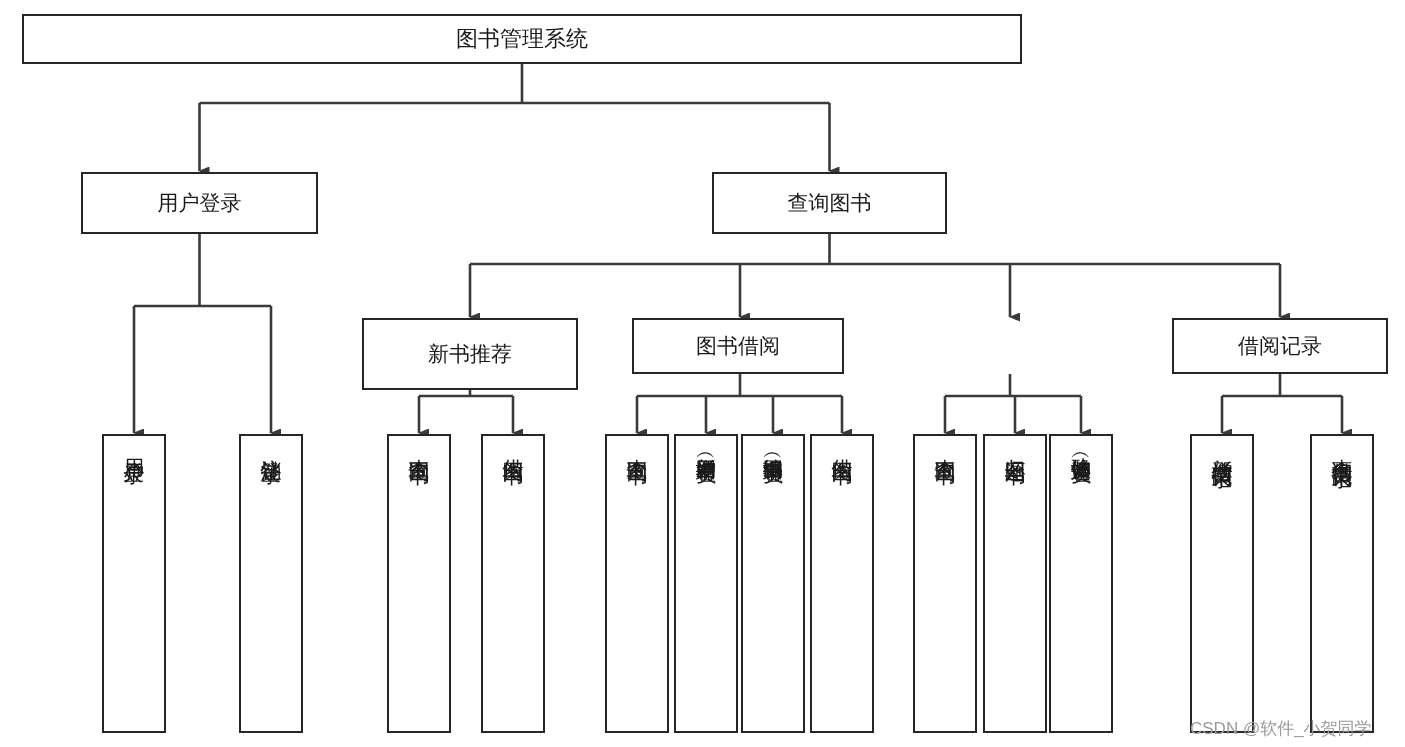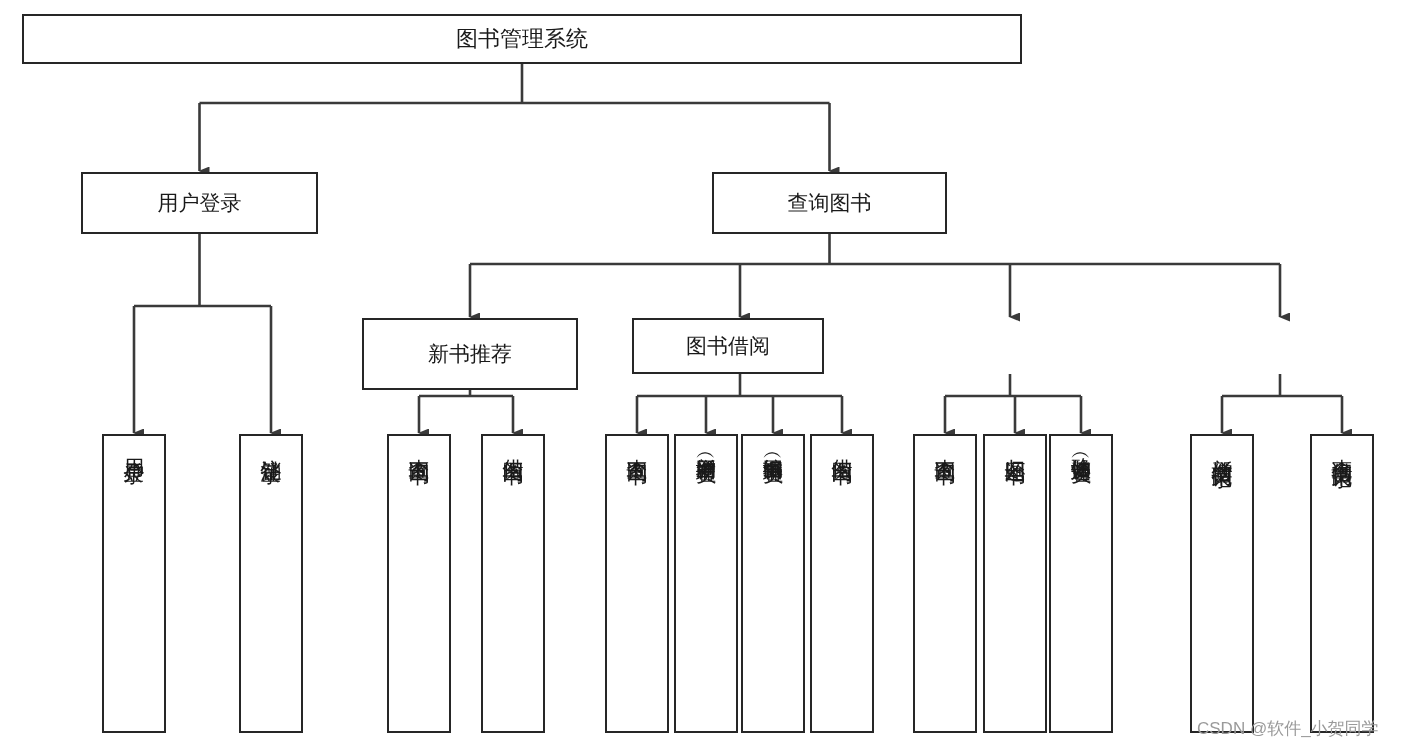--- a/index.html
+++ b/index.html
@@ -64,21 +64,20 @@
   .node-box.vertical.tall-text .node-label {
     font-size: 20px;
     letter-spacing: 1px;
   }
   .watermark {
     position: absolute;
     font-size: 17px;
     color: #9a9a9a;
     white-space: nowrap;
     user-select: none;
-    padding-left: 7px;
   }
 </style>
 </head>
 <body>
 
 <div id="diagram-root">
 
   <svg class="diagram-canvas" viewBox="0 0 1405 747" xmlns="http://www.w3.org/2000/svg">
     <defs>
       <marker id="arrowhead" markerWidth="9" markerHeight="11" refX="4.5" refY="10" orient="auto" markerUnits="userSpaceOnUse">
@@ -131,25 +130,28 @@
   </div>
 
   <div class="node-box horizontal" style="left: 712px; top: 172px; width: 235px; height: 62px;">
     <span class="node-label">查询图书</span>
   </div>
 
   <div class="node-box horizontal" style="left: 362px; top: 318px; width: 216px; height: 72px;">
     <span class="node-label">新书推荐</span>
   </div>
 
-  <div class="node-box horizontal" style="left: 632px; top: 318px; width: 192px; height: 56px;">
+  <div class="node-box horizontal" style="left: 632px; top: 318px; width: 212px; height: 56px;">
     <span class="node-label">图书借阅</span>
   </div>
 
 
+  <div class="node-box horizontal" style="left: 1172px; top: 318px; width: 216px; height: 56px;">
+    <span class="node-label">借阅记录</span>
+  </div>
 
   <div class="node-box vertical" style="left: 102px; top: 434px; width: 64px; height: 299px;">
     <span class="node-label">用户登录</span>
   </div>
 
   <div class="node-box vertical" style="left: 239px; top: 434px; width: 64px; height: 299px;">
     <span class="node-label">注销登录</span>
   </div>
 
   <div class="node-box vertical" style="left: 387px; top: 434px; width: 64px; height: 299px;">

